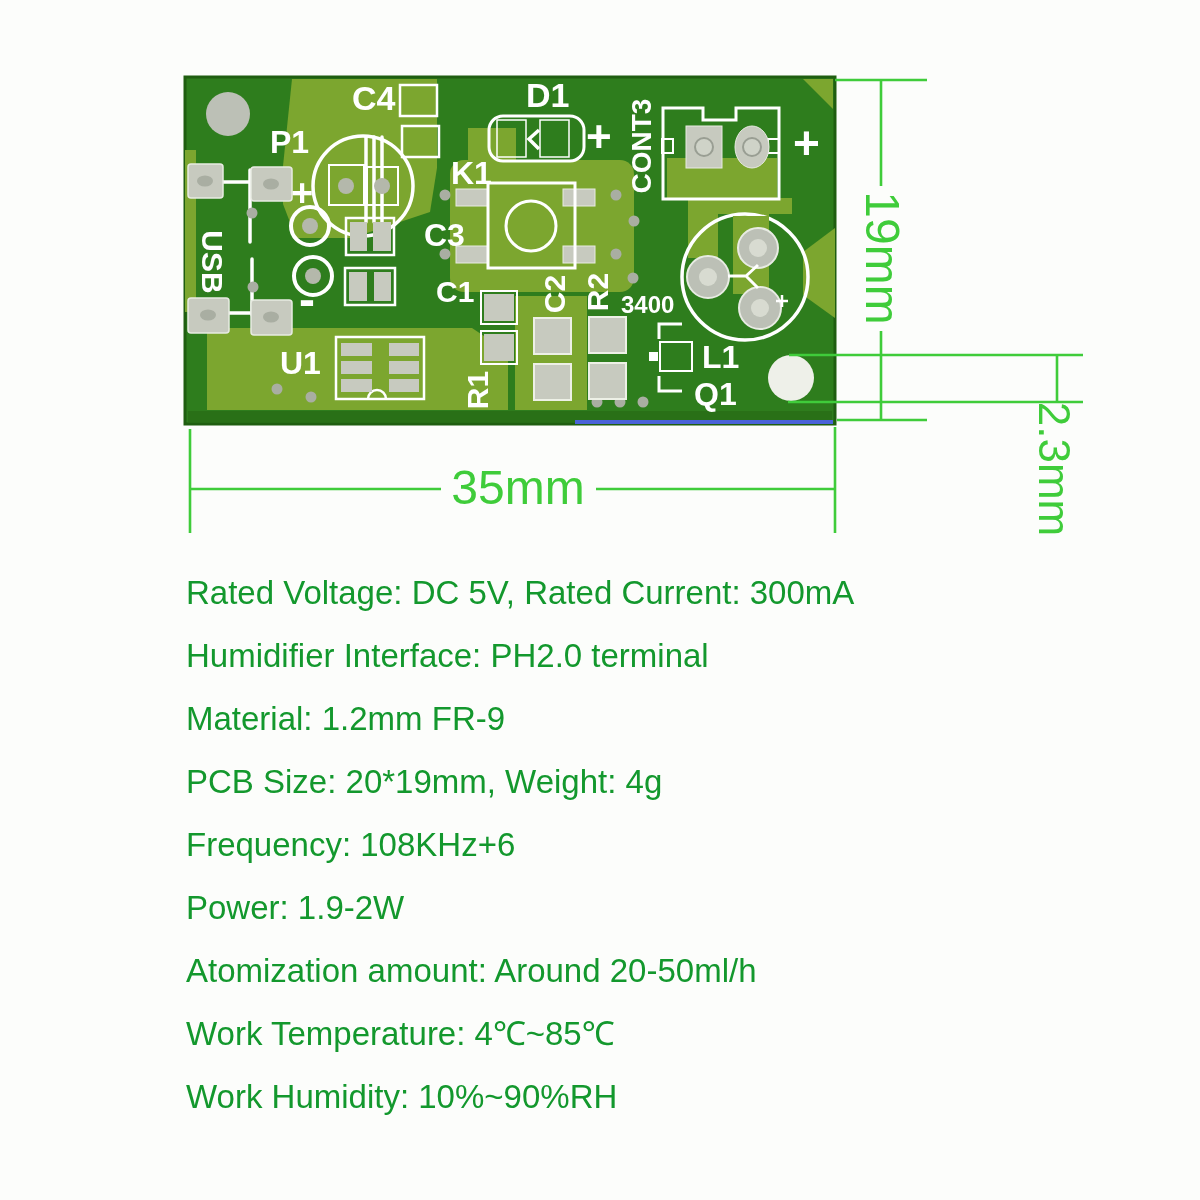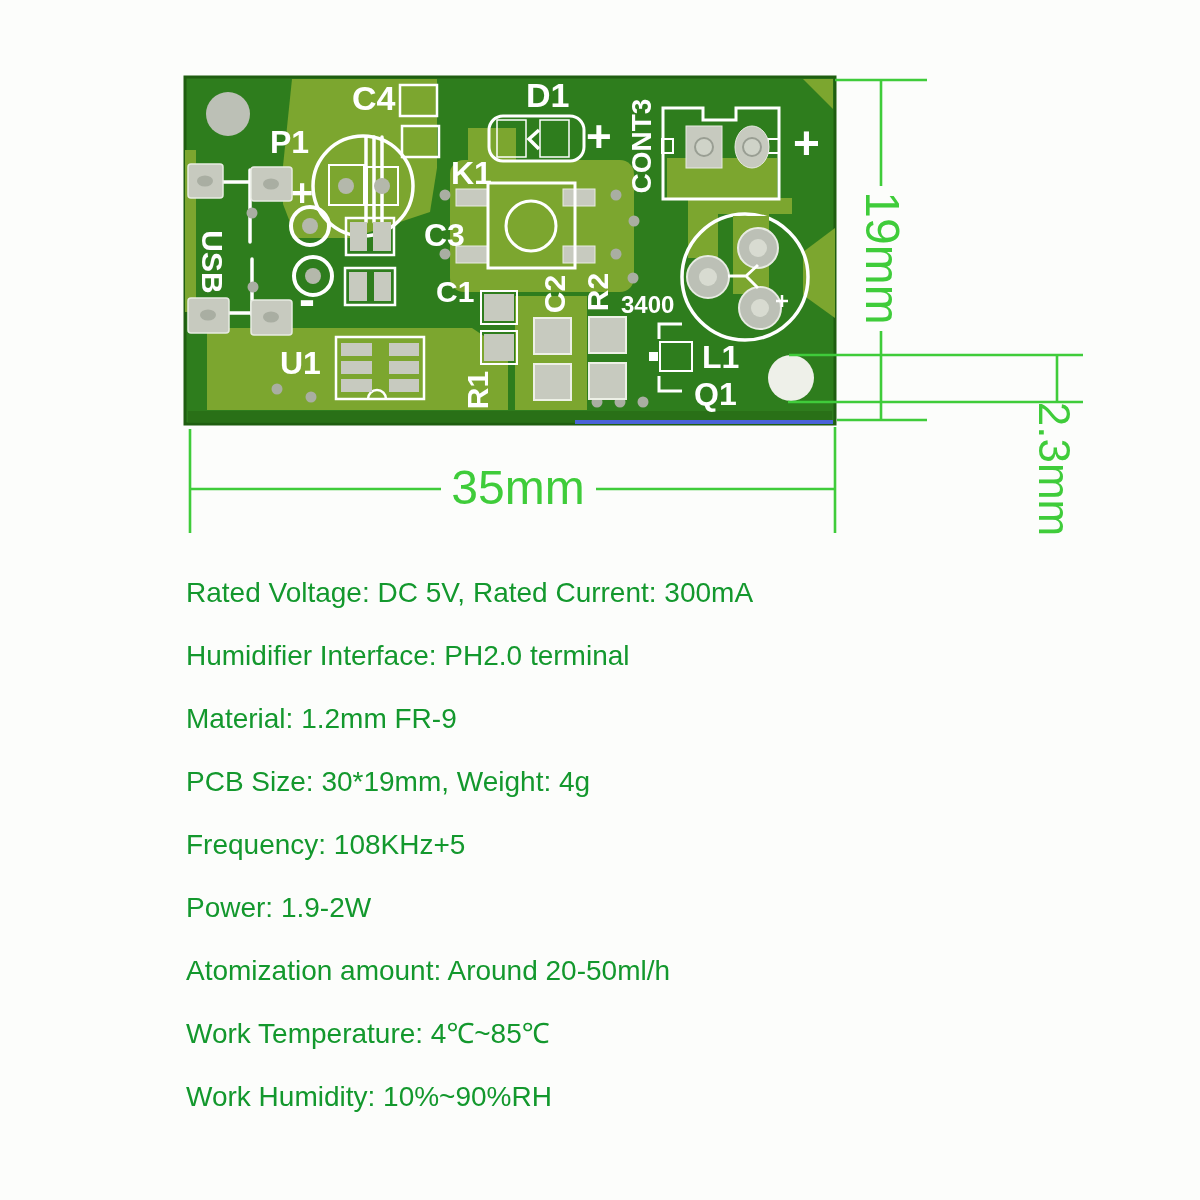--- a/index.html
+++ b/index.html
@@ -37,21 +37,21 @@
   .pad-edge{stroke:#e8ebe2;}
   .silk-text{fill:var(--silk);font-family:"Liberation Sans",sans-serif;font-weight:bold;}
   .dim-line{stroke:var(--dim-green);stroke-width:2.6;fill:none;}
   .dim-text{fill:var(--dim-green);font-family:"Liberation Sans",sans-serif;font-weight:400;}
   
   .specs{
     position:absolute;left:186px;top:561px;width:960px;
   }
   .spec-line{
     height:63px;line-height:63px;
-    font-size:28px;color:var(--spec-green);
+    font-size:33px;color:var(--spec-green);
     white-space:nowrap;
   }
 </style>
 </head>
 <body>
 
 <div class="stage">
 
   <svg width="1200" height="560" viewBox="0 0 1200 560">
 
@@ -259,21 +259,21 @@
       <path class="dim-line" d="M788,402 H1083"></path>
       <path class="dim-line" d="M1057,355 V402"></path>
       <text class="dim-text" font-size="44" x="1054" y="469" text-anchor="middle" dominant-baseline="central" transform="rotate(90 1054 469)">2.3mm</text>
     </g>
   </svg>
 
   <div class="specs">
     <div class="spec-line">Rated Voltage: DC 5V, Rated Current: 300mA</div>
     <div class="spec-line">Humidifier Interface: PH2.0 terminal</div>
     <div class="spec-line">Material: 1.2mm FR-9</div>
-    <div class="spec-line">PCB Size: 30*19mm, Weight: 4g</div>
-    <div class="spec-line">Frequency: 108KHz+5</div>
+    <div class="spec-line">PCB Size: 20*19mm, Weight: 4g</div>
+    <div class="spec-line">Frequency: 108KHz+6</div>
     <div class="spec-line">Power: 1.9-2W</div>
     <div class="spec-line">Atomization amount: Around 20-50ml/h</div>
     <div class="spec-line">Work Temperature: 4℃~85℃</div>
     <div class="spec-line">Work Humidity: 10%~90%RH</div>
   </div>
 
 </div>
 
 </body></html>

